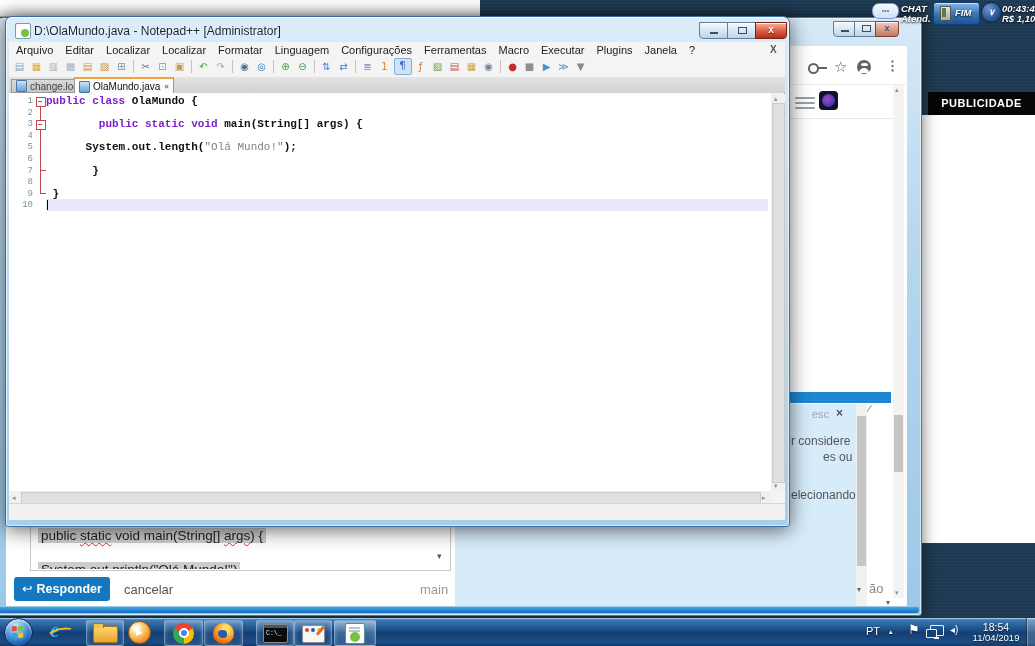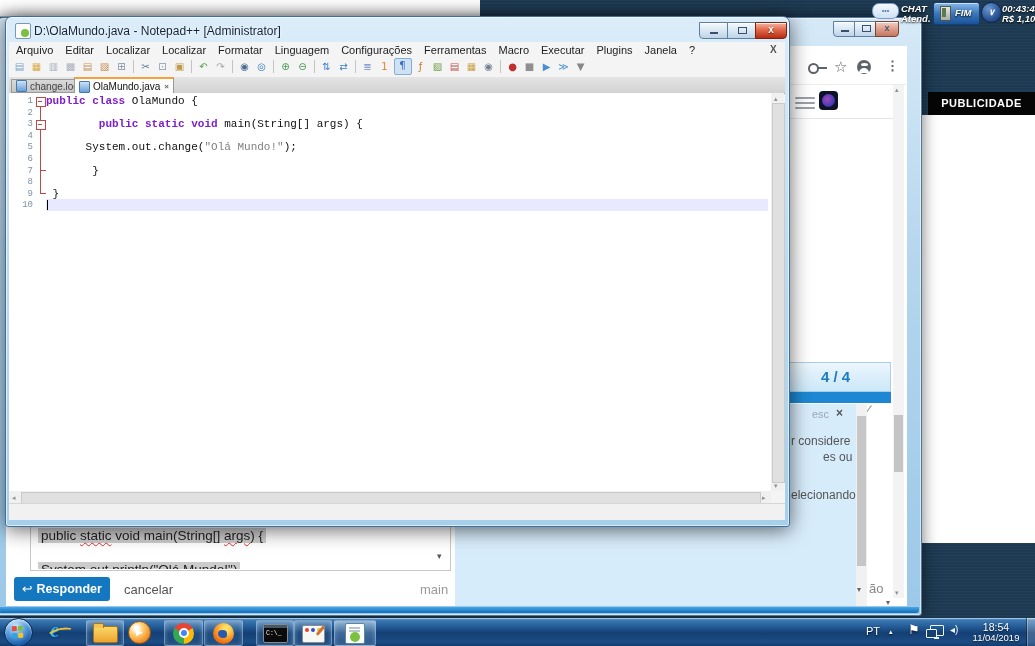--- a/index.html
+++ b/index.html
@@ -71,21 +71,21 @@
   .tab{position:absolute;display:flex;align-items:center;font-size:10px;padding:0 4px;box-sizing:border-box;}
   .tab-inactive{left:2px;top:2px;height:14px;background:linear-gradient(#d8d8d8,#c6c6c6);border:1px solid #9a9a9a;color:#444;}
   .tab-active{left:65px;top:0;height:17px;background:#fcfcfc;border:1px solid #999;border-bottom:none;border-top:2px solid #f5a13c;color:#111;}
   .tabdoc{width:9px;height:10px;background:linear-gradient(#cfe2f4,#68a0d8);border:1px solid #4a78a8;border-radius:1px;margin-right:3px;}
   .tabx{margin-left:4px;font-size:8px;color:#666;font-weight:bold;}
 
   
   #np-editor{position:absolute;left:9px;top:93px;width:775px;height:398px;background:#fff;overflow:hidden;z-index:21;}
   .lnum{position:absolute;left:0;width:24px;height:12px;text-align:right;color:#7a93a2;font-size:9px;line-height:12px;font-family:"Liberation Mono",monospace;}
   .cline{position:absolute;left:37px;height:12px;white-space:pre;font-family:"Liberation Mono",monospace;font-size:11px;line-height:12px;z-index:3;}
-  .seg-d{color:#101010;font-weight:400;text-align:right;}
+  .seg-d{color:#101010;font-weight:700;text-align:right;}
   .seg-k{color:#7d20cc;font-weight:700;}
   .seg-s{color:#808080;font-weight:400;}
   .curline{position:absolute;left:37px;top:106.4px;width:722px;height:11.6px;background:#e8e8ff;z-index:1;}
   .caret{position:absolute;left:38px;top:107px;width:1px;height:10px;background:#000;z-index:4;}
   .foldbox{position:absolute;left:27px;width:8px;height:8px;background:#fff;border:1px solid #c04848;z-index:3;}
   .foldbox:after{content:"";position:absolute;left:1px;top:3px;width:4px;height:1px;background:#c04848;}
   .foldline{position:absolute;left:31px;width:1px;background:#c04848;z-index:2;}
   .foldtick{position:absolute;left:31px;width:6px;height:1px;background:#c04848;z-index:2;}
   .np-vscroll{position:absolute;left:771px;top:93px;width:13px;height:398px;background:#f0f0f0;z-index:22;}
   .np-vthumb{position:absolute;left:1px;top:10px;width:11px;height:378px;background:#e0e0e0;border:1px solid #cacaca;}
@@ -217,21 +217,20 @@
         <i></i>
       </div>
     <div class="guj-logo"></div>
     <div class="hdr-div"></div>
 
     <div class="pg-scroll"></div>
     <div class="sarrow" style="left:895px;top:86px;">▴</div>
     <div class="sarrow" style="left:895px;top:589px;">▾</div>
     <div class="pg-thumb"></div>
 
-    <div class="pag-box">4 / 4</div>
     <div class="pag-bar"></div>
 
     <div class="popup" id="popup-panel"></div>
     <div class="esc-l">esc</div>
     <div class="esc-x">×</div>
     <div class="chk">✓</div>
     <div id="frags">
         <div class="frag" style="left: 791px; top: 434px; position: absolute;">r considere</div>
         <div class="frag" style="left: 791px; top: 450px; position: absolute; padding-left: 32px;">es ou</div>
         <div class="frag" style="left: 791px; top: 488px; position: absolute;">elecionando</div>
@@ -355,21 +354,21 @@
           <div class="lnum" style="top: 71.6px;">7</div>
           <div class="lnum" style="top: 83.2px;">8</div>
           <div class="lnum" style="top: 94.8px;">9</div>
           <div class="lnum" style="top: 106.4px;">10</div>
         </div>
       <div id="code-layer">
           <div class="cline" style="top: 2px;"><span class="seg-k">public class </span><span class="seg-d">OlaMundo {</span></div>
           <div class="cline" style="top: 13.6px;"></div>
           <div class="cline" style="top: 25.2px;"><span class="seg-d">        </span><span class="seg-k">public static void </span><span class="seg-d">main(String[] args) {</span></div>
           <div class="cline" style="top: 36.8px;"></div>
-          <div class="cline" style="top: 48.4px;"><span class="seg-d">      System.out.change(</span><span class="seg-s">"Olá Mundo!"</span><span class="seg-d">);</span></div>
+          <div class="cline" style="top: 48.4px;"><span class="seg-d">      System.out.length(</span><span class="seg-s">"Olá Mundo!"</span><span class="seg-d">);</span></div>
           <div class="cline" style="top: 60px;"></div>
           <div class="cline" style="top: 71.6px;"><span class="seg-d">       }</span></div>
           <div class="cline" style="top: 83.2px;"></div>
           <div class="cline" style="top: 94.8px;"><span class="seg-d"> }</span></div>
           <div class="cline" style="top: 106.4px;"></div>
         </div>
     </div>
     <div class="np-vscroll">
       <div class="sarrow" style="left:3px;top:2px;">▴</div>
       <div class="sarrow" style="left:3px;top:389px;">▾</div>

